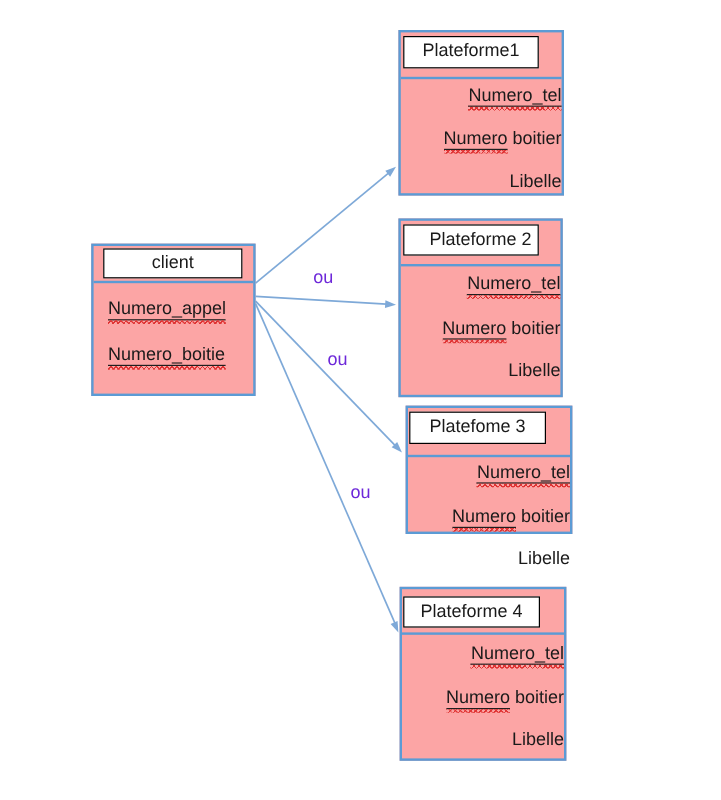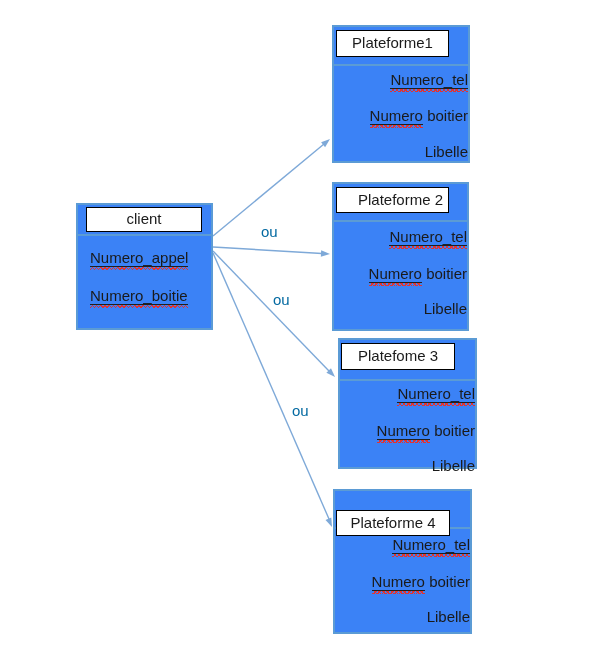--- a/index.html
+++ b/index.html
@@ -14,21 +14,21 @@
   }
   .arrow-layer {
     position: absolute;
     left: 0; top: 0;
     width: 601px; height: 667px;
   }
   .entity {
     position: absolute;
     box-sizing: border-box;
     border: 2px solid #5b9bd5;
-    background: #3b82f6;
+    background: #fca5a5;
   }
   .entity .divider {
     position: absolute;
     left: 0; right: 0;
     height: 2px;
     background: #5b9bd5;
   }
   .title-box {
     position: absolute;
     box-sizing: border-box;
@@ -64,21 +64,21 @@
     bottom: -4px;
     height: 3px;
     background-image:
       repeating-linear-gradient(45deg,  #e03434 0 1px, transparent 1px 3px),
       repeating-linear-gradient(-45deg, #e03434 0 1px, transparent 1px 3px);
   }
   .u:empty::after { display: none; }
   .ou-label {
     position: absolute;
     font-size: 15px;
-    color: #0369a1;
+    color: #6d28d9;
   }
 </style>
 </head>
 <body>
 
 <div class="canvas">
 
   <svg class="arrow-layer" width="601" height="667" viewBox="0 0 601 667" aria-hidden="true">
     <g stroke="#7ea9d8" stroke-width="1.4" fill="none">
       <line x1="213" y1="236" x2="324" y2="144"></line>
@@ -126,37 +126,37 @@
       <span class="u">Numero_tel</span><span></span>
     </div>
     <div class="frow" style="top:81px;">
       <span class="u">Numero</span><span> boitier</span>
     </div>
     <div class="frow" style="top:116px;">
       <span class="u"></span><span>Libelle</span>
     </div>
   </div>
 
-  <div class="entity" style="left:338px; top:338px; width:139px; height:131px;">
+  <div class="entity" style="left:338px; top:338px; width:139px; height:107px;">
     <div class="divider" style="top:39px;"></div>
     <div class="title-box" style="left:1px; right:20px; top:3px; height:27px; line-height:24px;">Platefome 3</div>
     <div class="frow" style="top:45px;">
       <span class="u">Numero_tel</span><span></span>
     </div>
     <div class="frow" style="top:82px;">
       <span class="u">Numero</span><span> boitier</span>
     </div>
     <div class="frow" style="top:117px;">
       <span class="u"></span><span>Libelle</span>
     </div>
   </div>
 
   <div class="entity" style="left:333px; top:489px; width:139px; height:145px;">
     <div class="divider" style="top:36px;"></div>
-    <div class="title-box" style="left:1px; right:20px; top:19px; height:26px; line-height:23px;">Plateforme 4</div>
+    <div class="title-box" style="left:1px; right:20px; top:6px; height:26px; line-height:23px;">Plateforme 4</div>
     <div class="frow" style="top:45px;">
       <span class="u">Numero_tel</span><span></span>
     </div>
     <div class="frow" style="top:82px;">
       <span class="u">Numero</span><span> boitier</span>
     </div>
     <div class="frow" style="top:117px;">
       <span class="u"></span><span>Libelle</span>
     </div>
   </div>

